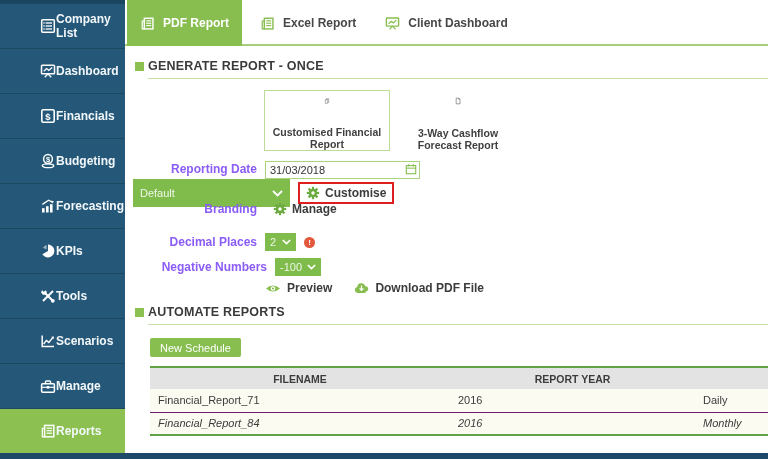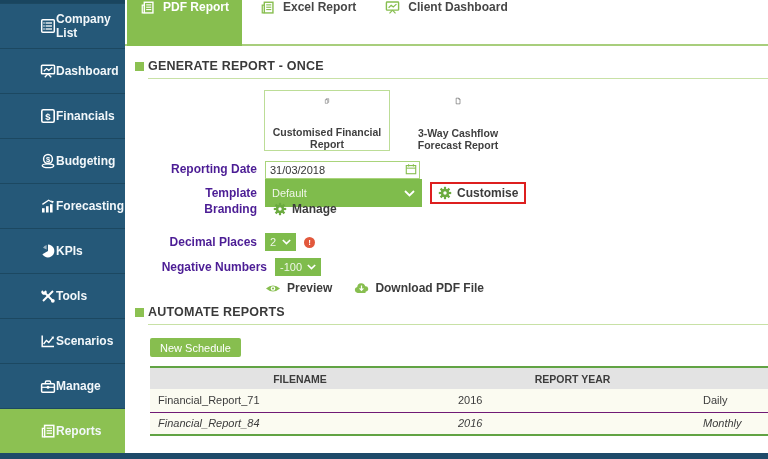--- a/index.html
+++ b/index.html
@@ -15,39 +15,39 @@
   .side-item.active { background:#8CC152; border-top-color:#1C4861; }
   .side-item svg { flex:none; }
 
   
   .bottom-bar { position:absolute; left:0; top:453px; width:768px; height:6px; background:#1E4A69; }
 
   
   .tabbar { position:absolute; left:125px; top:0; width:643px; height:46px; background:#fff; }
   .tabline { position:absolute; left:0; right:0; top:44px; height:2px; background:#A8CE7C; }
   .tabs { position:relative; display:flex; align-items:stretch; height:46px; }
-  .tab { display:flex; align-items:flex-start; gap:8px; font-size:12px; font-weight:bold; color:#474747; padding:0 13px; z-index:2; }
+  .tab { display:flex; align-items:center; gap:8px; font-size:12px; font-weight:bold; color:#474747; padding:0 13px; z-index:2; }
   .tab.active { background:#87BE4F; color:#fff; margin-left:2px; }
   .tab.t-excel { margin-left:5px; }
   .tab.t-client { margin-left:3px; }
 
   
   .content { position:absolute; left:125px; top:46px; width:643px; height:407px; }
   .sec-bullet { position:absolute; width:9px; height:9px; background:#8CC152; }
   .sec-title { position:absolute; font-size:12.5px; font-weight:bold; color:#3A3A3A; letter-spacing:.2px; line-height:16px; }
   .sec-line { position:absolute; height:1px; background:#C8E1A6; left:23px; right:0; }
 
   
   .card { position:absolute; top:44px; width:126px; height:61px; display:flex; flex-direction:column; align-items:center; padding-top:7px; cursor:pointer; }
   .card.selected { border:1px solid #BCDD97; }
   .card-label { margin-top:22px; font-size:10.5px; font-weight:bold; color:#3F3F3F; line-height:12px; text-align:center; padding:0 6px; }
 
   
   .frow { position:absolute; left:0; right:0; height:22px; display:flex; align-items:center; }
-  .flabel { width:132px; text-align:right; font-size:12px; font-weight:bold; color:#4c1d95; flex:none; }
+  .flabel { width:132px; text-align:right; font-size:12px; font-weight:bold; color:#8b5cf6; flex:none; }
   .fctrl { margin-left:8px; }
   .date-wrap { position:relative; width:155px; height:18px; }
   .date-input { width:155px; height:18px; border:1px solid #A9D47B; font-size:11px; color:#333; padding:0 18px 0 4px; font-family:inherit; }
   .date-cal { position:absolute; right:3px; top:3px; }
   .gsel { background:#7FBC4C; color:#EFF6E8; font-size:11px; display:flex; align-items:center; justify-content:space-between; padding:0 7px; cursor:pointer; }
   .gsel.big { width:157px; height:28px; }
   .gsel.s1 { width:31px; height:18px; padding:0 5px; }
   .gsel.s2 { width:46px; height:18px; padding:0 5px; }
   .action-link { margin-left:8px; display:flex; align-items:center; gap:5px; padding:2px 6px; font-size:12px; font-weight:bold; color:#3C3C3C; cursor:pointer; border:2px solid transparent; }
   .action-link.red-annot { border-color:#DD1F1F; }
@@ -235,21 +235,20 @@
         <svg class="date-cal" width="12" height="12" viewBox="0 0 14 14">
             <rect x="1.5" y="3" width="11" height="9.5" fill="none" stroke="#87BE4F" stroke-width="1.3"></rect>
             <line x1="4.2" y1="1.4" x2="4.2" y2="4.2" stroke="#87BE4F" stroke-width="1.3"></line>
             <line x1="9.8" y1="1.4" x2="9.8" y2="4.2" stroke="#87BE4F" stroke-width="1.3"></line>
             <line x1="1.5" y1="6" x2="12.5" y2="6" stroke="#87BE4F" stroke-width="1.2"></line>
           </svg>
       </div>
     </div>
 
     <div class="frow" style="top:136px;">
-      <label class="flabel">Template</label>
       <div class="fctrl gsel big">
         <span>Default</span>
         <svg width="11" height="7" viewBox="0 0 11 7">
             <polyline points="1,1 5.5,5.5 10,1" fill="none" stroke="#fff" stroke-width="1.8"></polyline>
           </svg>
       </div>
       <div class="action-link red-annot">
         <svg width="14" height="14" viewBox="0 0 14 14">
             <g stroke="#6BAB3F" stroke-width="2.2">
               <line x1="7" y1="0.8" x2="7" y2="13.2"></line>

